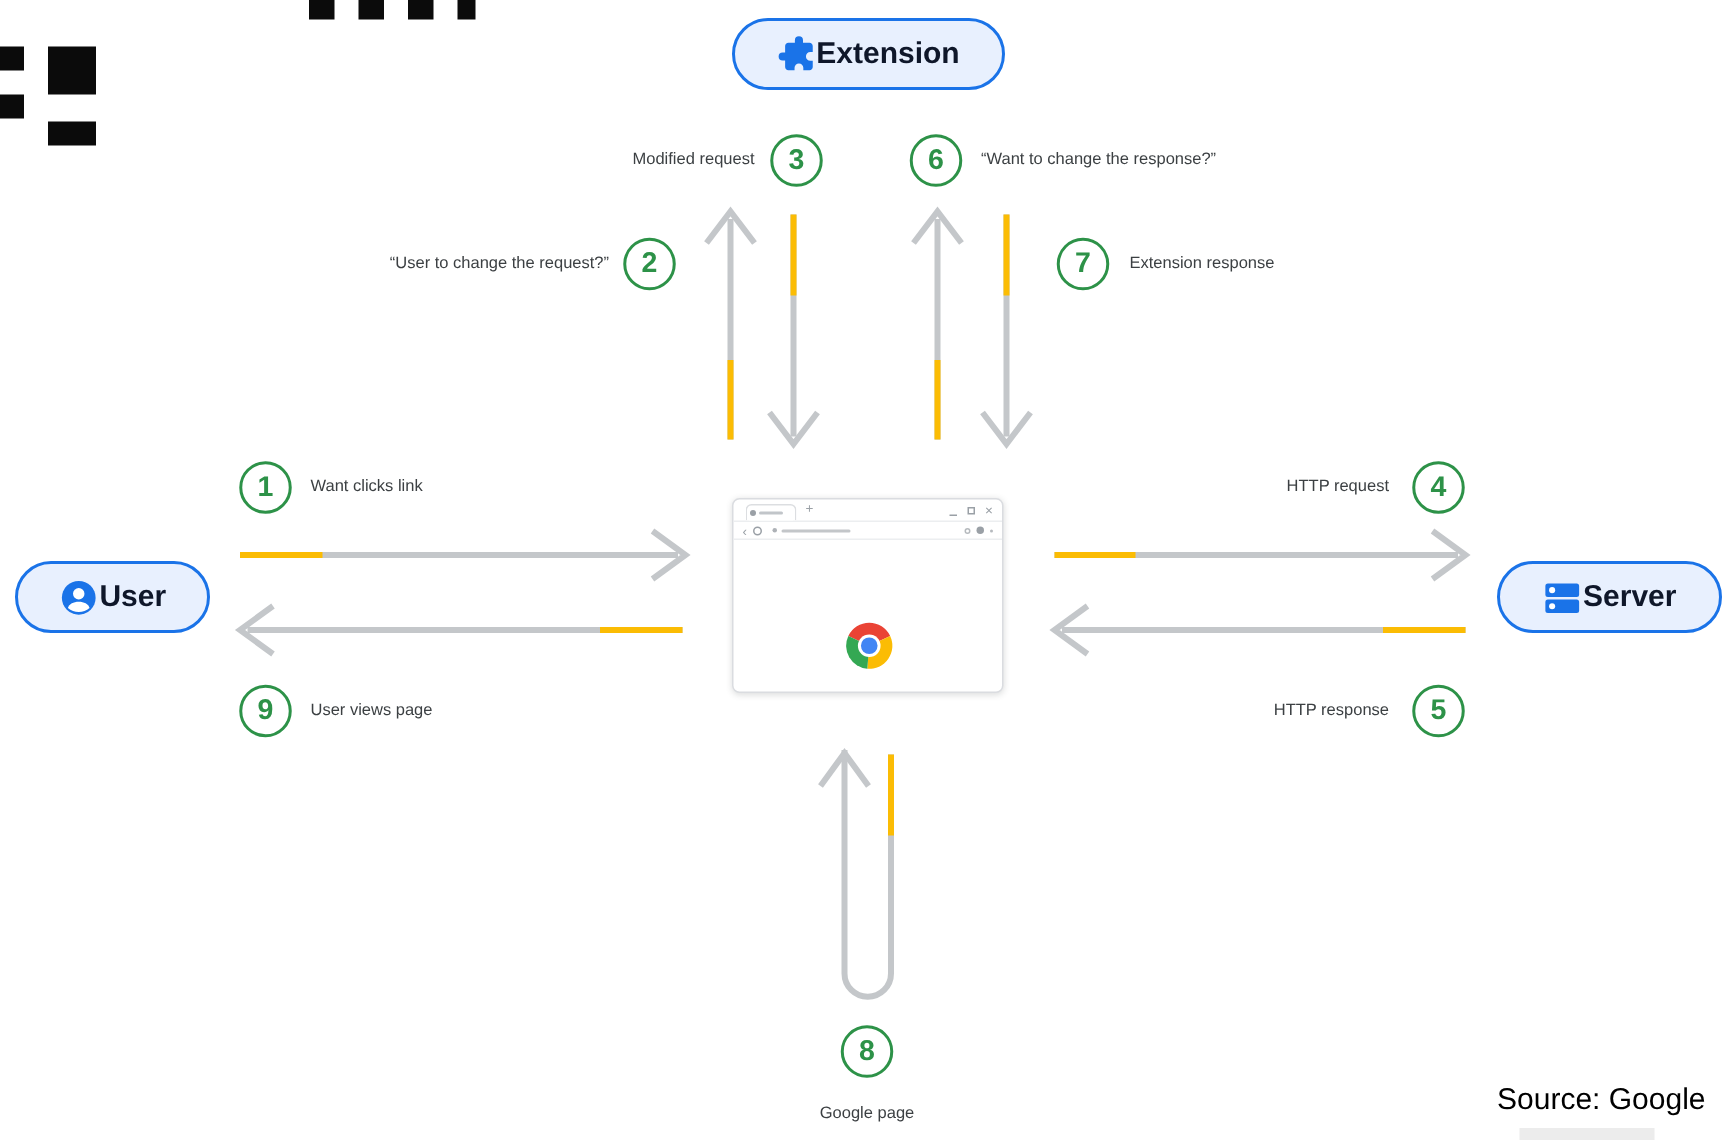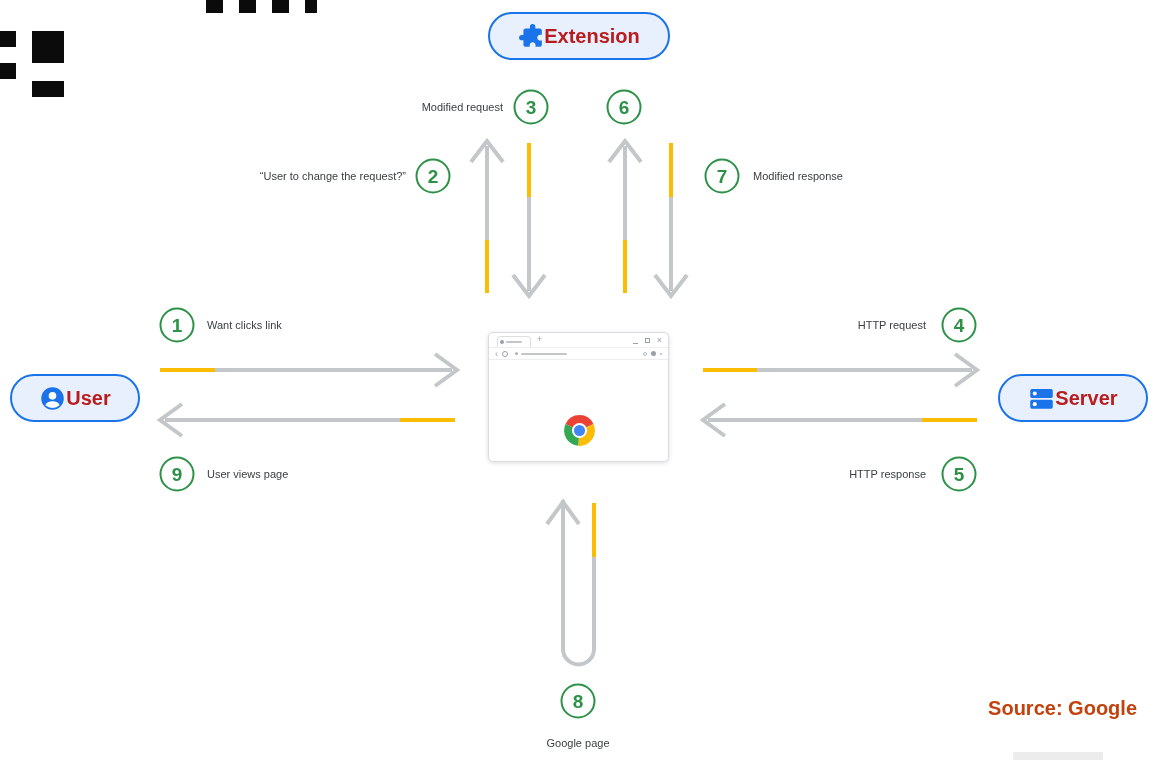--- a/index.html
+++ b/index.html
@@ -30,21 +30,21 @@
     position:absolute; color:#3c4043; font-size:11px; line-height:1;
     white-space:nowrap; transform:translateY(-50%);
   }
   .step-label.centered { transform:translate(-50%,-50%); }
 
   
   .pill {
     position:absolute; height:48px; border-radius:24px;
     background:#e8f0fe; border:2px solid #1a73e8;
     display:flex; align-items:center; justify-content:center; gap:0;
-    color:#b91c1c; font-size:20px; font-weight:700;
+    color:#0f172a; font-size:20px; font-weight:700;
   }
 
   
   .browser {
     position:absolute; left:488px; top:332px; width:181px; height:130px;
     background:#fff; border:1px solid #dadce0; border-radius:5px;
     box-shadow:0 1px 4px rgba(60,64,67,.18);
   }
   .tabbar { position:relative; height:14px; }
   .tab {
@@ -70,21 +70,21 @@
   .url-line { width:46px; height:2px; background:#c3c6c9; border-radius:1px; }
   .addr-spacer { flex:1; }
   .star-dot { width:4px; height:4px; border:1px solid #b6babe; border-radius:50%; }
   .avatar-dot { width:5px; height:5px; background:#9aa0a6; border-radius:50%; }
   .kebab-dot { width:2px; height:2px; background:#b6babe; border-radius:50%; }
   .browser-body { position:relative; height:100px; }
   .chrome-logo { position:absolute; left:72px; top:52px; }
 
   
   .source-credit {
-    position:absolute; right:17px; top:697px; color:#c2410c; font-size:20px;font-weight:bold;
+    position:absolute; right:17px; top:722px; color:#000000; font-size:20px;
   }
   .bottom-faint-bar {
     position:absolute; left:1013px; top:752px; width:90px; height:8px;
     background:#ececec;
   }
 </style>
 </head>
 <body>
 
 <div class="canvas">
@@ -164,21 +164,22 @@
   <div class="step-circle" style="left:624px;top:107px">6</div>
   <div class="step-circle" style="left:722px;top:176px">7</div>
   <div class="step-circle" style="left:578px;top:701px">8</div>
   <div class="step-circle" style="left:177px;top:474px">9</div>
 
   <div class="step-label" style="left:207px;top:325px">Want clicks link</div>
   <div class="step-label" style="right:748px;top:176px">“User to change the request?”</div>
   <div class="step-label" style="right:651px;top:107px">Modified request</div>
   <div class="step-label" style="right:228px;top:325px">HTTP request</div>
   <div class="step-label" style="right:228px;top:474px">HTTP response</div>
-  <div class="step-label" style="left:753px;top:176px">Modified response</div>
+  <div class="step-label" style="left:654px;top:107px">“Want to change the response?”</div>
+  <div class="step-label" style="left:753px;top:176px">Extension response</div>
   <div class="step-label centered" style="left:578px;top:743px">Google page</div>
   <div class="step-label" style="left:207px;top:474px">User views page</div>
 
   <div class="pill" style="left:488px;top:12px;width:182px">
     <span style="display:flex">
       <svg width="26" height="26" viewBox="0 0 24 24" style="transform:scaleX(-1)">
         <path fill="#1a73e8" d="M20.5 11H19V7c0-1.1-.9-2-2-2h-4V3.5a2.5 2.5 0 0 0-5 0V5H4c-1.1 0-1.99.9-1.99 2v3.8H3.5c1.49 0 2.7 1.21 2.7 2.7s-1.21 2.7-2.7 2.7H2V20c0 1.1.9 2 2 2h3.8v-1.5c0-1.49 1.21-2.7 2.7-2.7 1.49 0 2.7 1.21 2.7 2.7V22H17c1.1 0 2-.9 2-2v-4h1.5a2.5 2.5 0 0 0 0-5z"></path>
       </svg>
     </span>
     <span>Extension</span>

